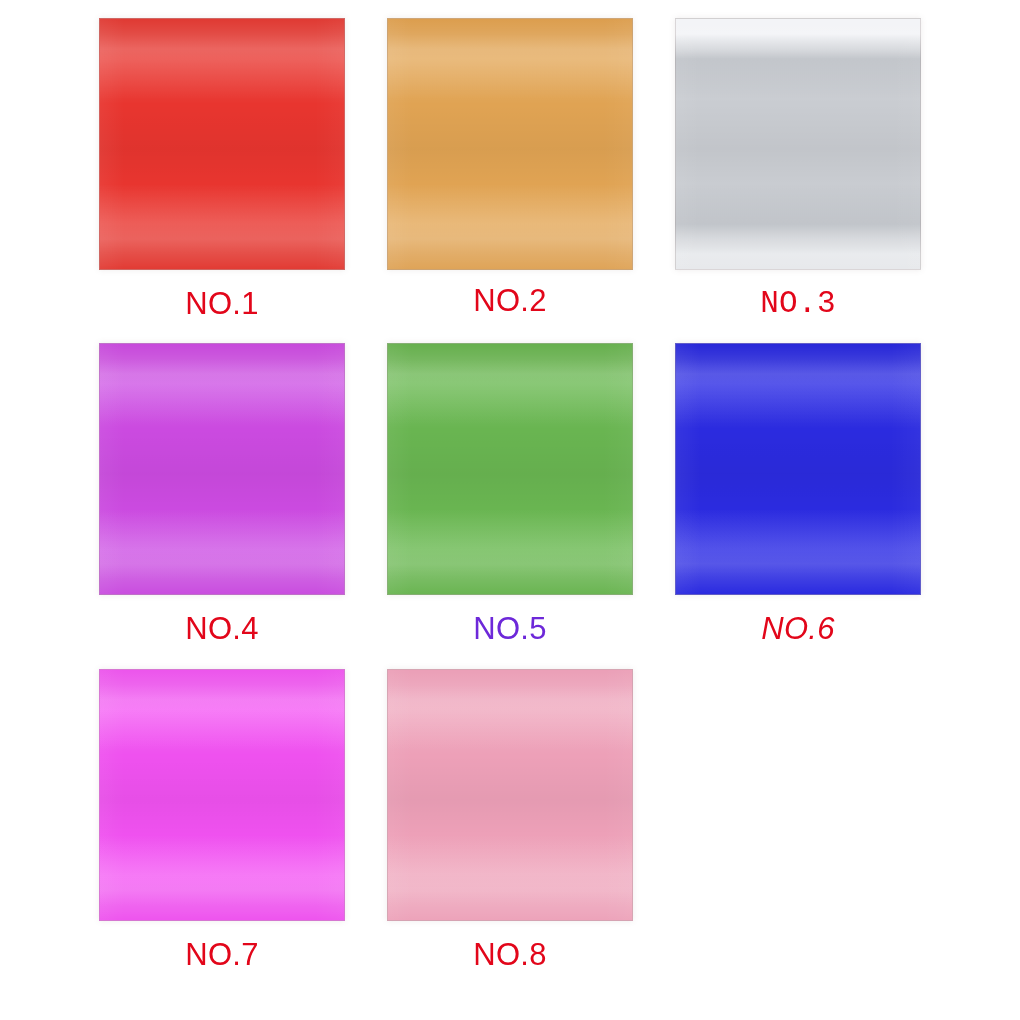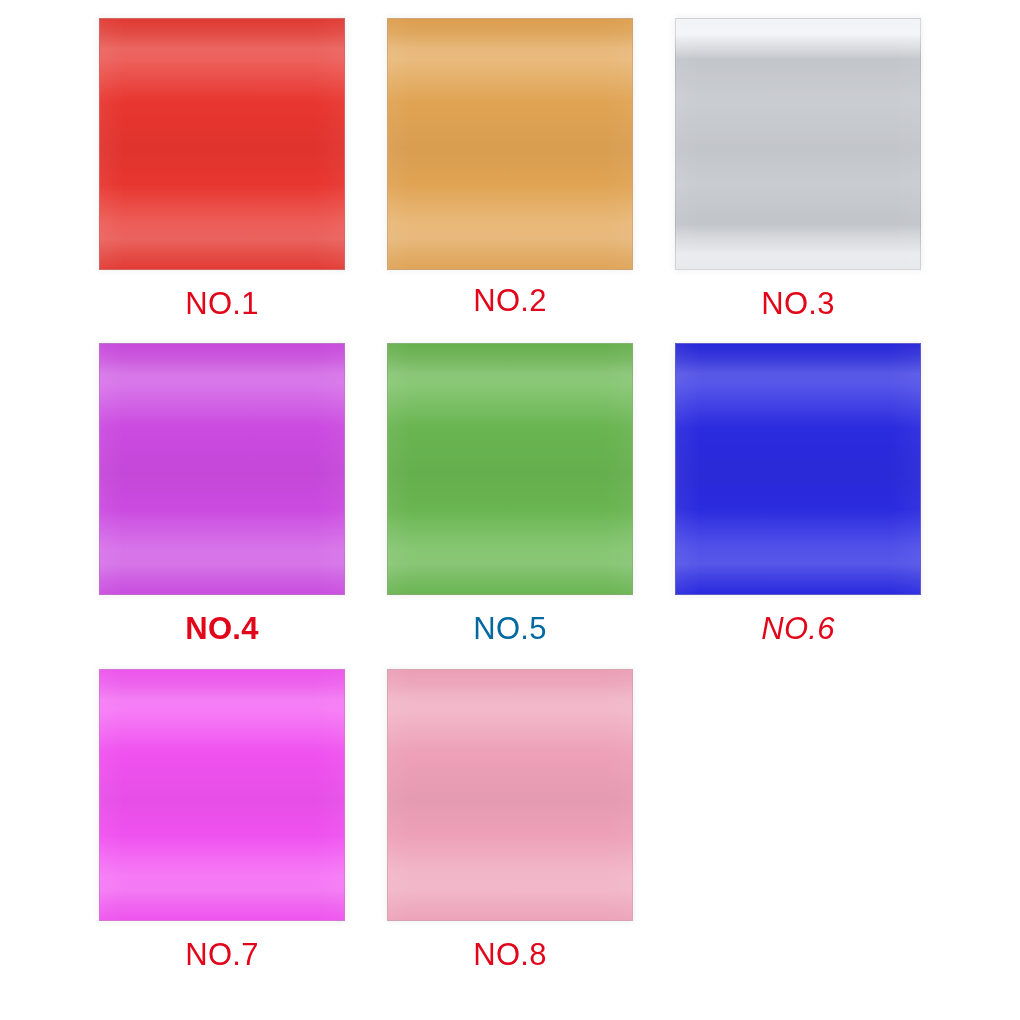--- a/index.html
+++ b/index.html
@@ -122,31 +122,31 @@
       <div class="swatch-label" style="color: rgb(226, 6, 26);">NO.1</div>
     </div>
 
     <div class="swatch-cell cell-2">
       <div class="swatch-chip" style="background: linear-gradient(rgb(220, 158, 78) 0%, rgb(220, 158, 78) 6%, rgb(229, 173, 99) 16%, rgb(224, 163, 83) 32%, rgb(224, 163, 83) 50%, rgb(224, 163, 83) 66%, rgb(229, 173, 99) 82%, rgb(223, 164, 88) 94%, rgb(223, 164, 88) 100%);"></div>
       <div class="swatch-label" style="color: rgb(226, 6, 26); margin-top: 14px;">NO.2</div>
     </div>
 
     <div class="swatch-cell cell-3">
       <div class="swatch-chip" style="background: linear-gradient(rgb(243, 244, 247) 0%, rgb(243, 244, 247) 6%, rgb(183, 187, 193) 16%, rgb(201, 204, 209) 32%, rgb(201, 204, 209) 50%, rgb(201, 204, 209) 66%, rgb(183, 187, 193) 82%, rgb(231, 233, 236) 94%, rgb(231, 233, 236) 100%);"></div>
-      <div class="swatch-label" style="color: rgb(226, 6, 26);">NO.3</div>
+      <div class="swatch-label" style="color: rgb(226, 6, 26); font-family: Liberation Mono, monospace;">NO.3</div>
     </div>
 
     <div class="swatch-cell cell-4">
       <div class="swatch-chip" style="background: linear-gradient(rgb(199, 73, 219) 0%, rgb(199, 73, 219) 6%, rgb(208, 92, 230) 16%, rgb(203, 74, 224) 32%, rgb(203, 74, 224) 50%, rgb(203, 74, 224) 66%, rgb(208, 92, 230) 82%, rgb(201, 77, 223) 94%, rgb(201, 77, 223) 100%);"></div>
-      <div class="swatch-label" style="color: rgb(226, 6, 26); font-weight: bold;">NO.4</div>
+      <div class="swatch-label" style="color: rgb(226, 6, 26);">NO.4</div>
     </div>
 
     <div class="swatch-cell cell-5">
       <div class="swatch-chip" style="background: linear-gradient(rgb(103, 176, 78) 0%, rgb(103, 176, 78) 6%, rgb(114, 189, 91) 16%, rgb(105, 181, 81) 32%, rgb(105, 181, 81) 50%, rgb(105, 181, 81) 66%, rgb(114, 189, 91) 82%, rgb(106, 181, 82) 94%, rgb(106, 181, 82) 100%);"></div>
-      <div class="swatch-label" style="color: #0369a1;">NO.5</div>
+      <div class="swatch-label" style="color: #6d28d9;">NO.5</div>
     </div>
 
     <div class="swatch-cell cell-6">
       <div class="swatch-chip" style="background: linear-gradient(rgb(39, 39, 216) 0%, rgb(39, 39, 216) 6%, rgb(53, 53, 230) 16%, rgb(43, 43, 223) 32%, rgb(43, 43, 223) 50%, rgb(43, 43, 223) 66%, rgb(53, 53, 230) 82%, rgb(42, 42, 224) 94%, rgb(42, 42, 224) 100%);"></div>
       <div class="swatch-label" style="color: rgb(226, 6, 26); font-style: italic;">NO.6</div>
     </div>
 
     <div class="swatch-cell cell-7">
       <div class="swatch-chip" style="background: linear-gradient(rgb(236, 85, 236) 0%, rgb(236, 85, 236) 6%, rgb(245, 99, 245) 16%, rgb(239, 81, 239) 32%, rgb(239, 81, 239) 50%, rgb(239, 81, 239) 66%, rgb(245, 99, 245) 82%, rgb(238, 84, 238) 94%, rgb(238, 84, 238) 100%);"></div>
       <div class="swatch-label" style="color: rgb(226, 6, 26);">NO.7</div>

